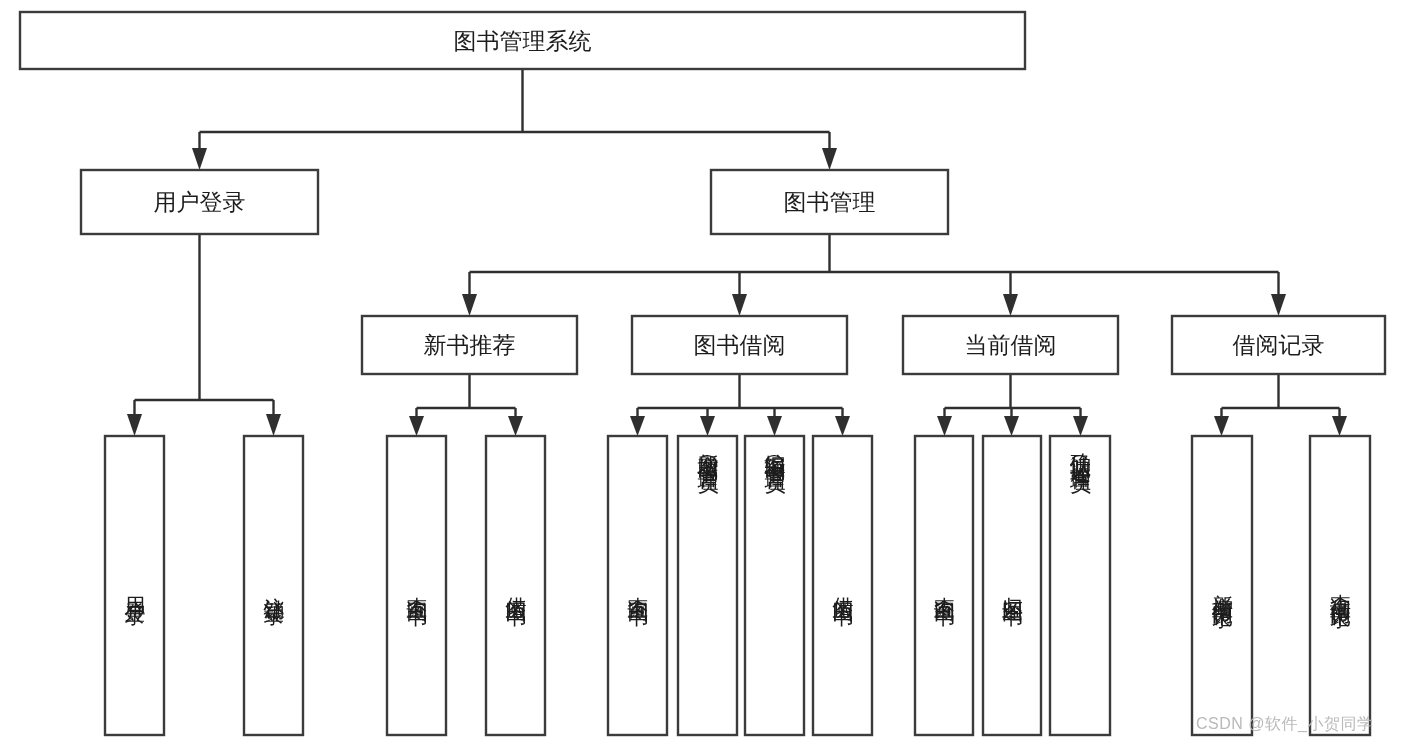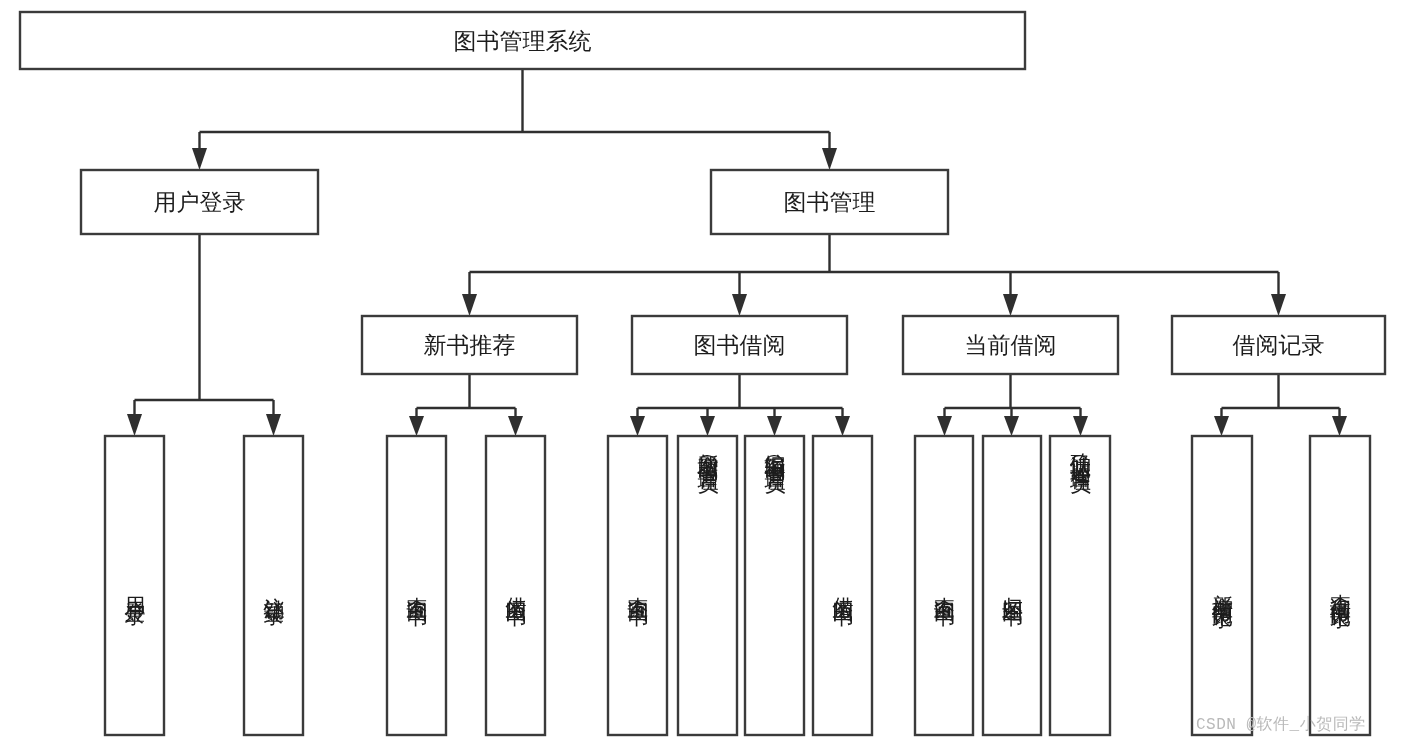--- a/index.html
+++ b/index.html
@@ -66,21 +66,21 @@
     font-size: 21px;
     line-height: 1;
     letter-spacing: 3px;
     color: #1c1c1c;
     white-space: nowrap;
   }
   #watermark {
     position: absolute;
     left: 1196px;
     top: 714px;
-    font-family: Liberation Mono, monospace;
+    font-family: Liberation Sans, sans-serif;
     font-size: 16px;
     color: #b9b9b9;
     white-space: nowrap;
     letter-spacing: 0.5px;
   }
 </style>
 </head>
 <body>
 
 <div id="diagram-root">

